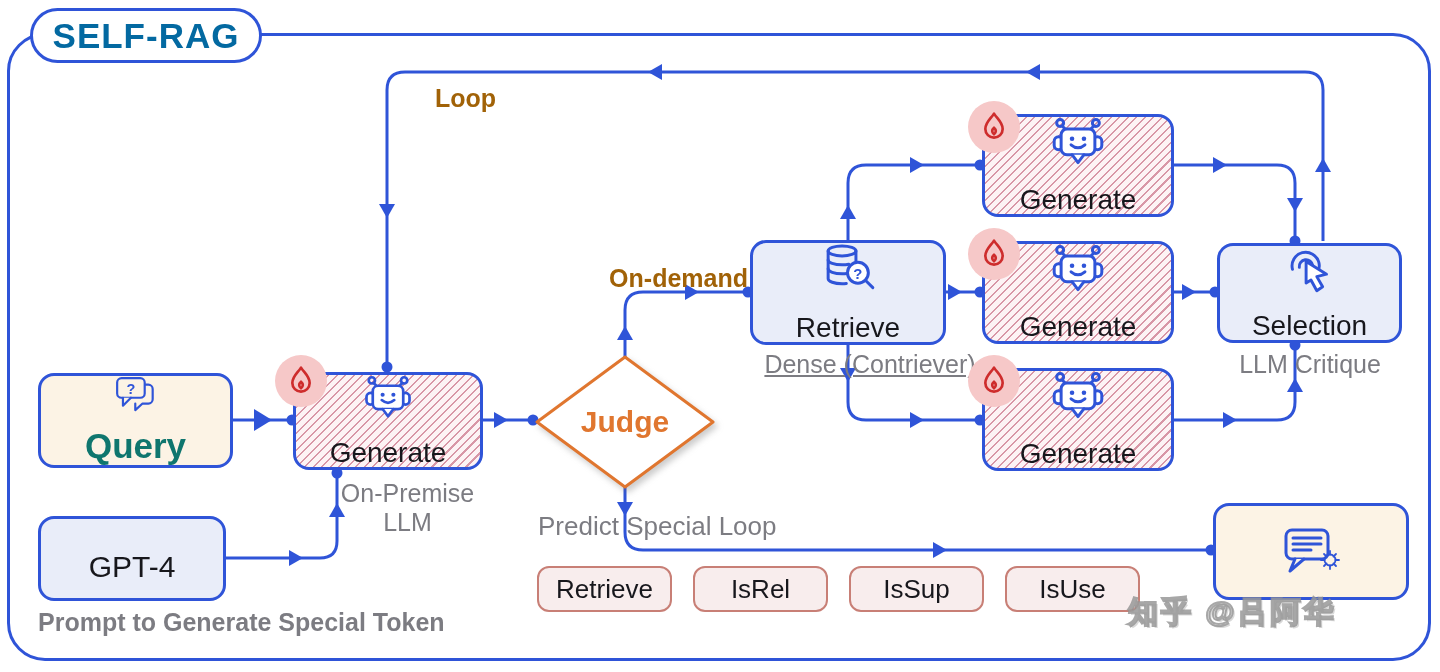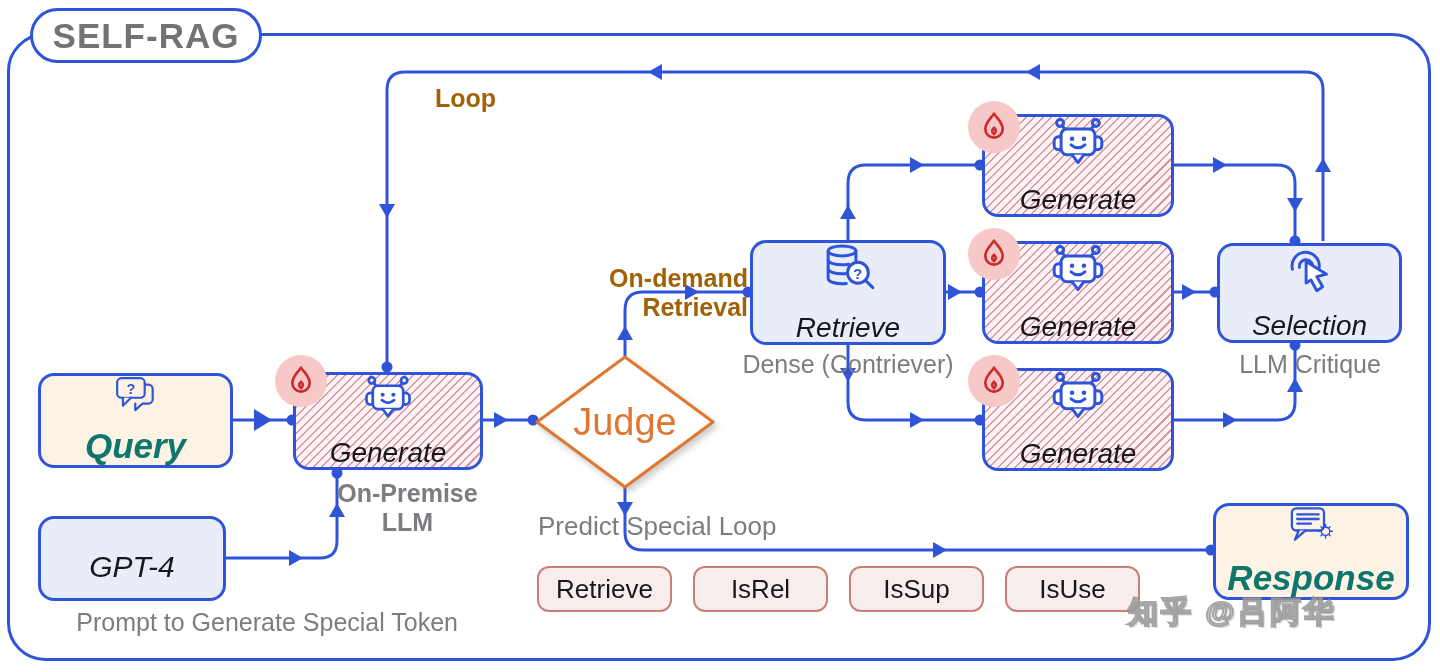--- a/index.html
+++ b/index.html
@@ -10,55 +10,55 @@
   .abs{position:absolute;}
   
   .outer-frame{
     left:7px;top:33px;width:1424px;height:628px;
     border:3px solid #2f54d8;border-radius:38px;box-sizing:border-box;
   }
   .title-pill{
     left:30px;top:8px;width:232px;height:55px;
     background:#fff;border:3px solid #2f54d8;border-radius:30px;box-sizing:border-box;
     display:flex;align-items:center;justify-content:center;
-    font-size:35px;font-weight:bold;color:#737373;letter-spacing:1px;z-index:5;
+    font-size:35px;font-weight:bold;color:#0369a1;letter-spacing:1px;z-index:5;
   }
   
   .node{
     border:3px solid #2f54d8;border-radius:16px;box-sizing:border-box;
     display:flex;flex-direction:column;align-items:center;justify-content:center;
     z-index:3;
   }
   .cream{background:#fcf3e5;}
   .lav{background:#e9edf9;}
   .hatch{
     background:repeating-linear-gradient(135deg,#fdf3f5 0px,#fdf3f5 4.5px,#d897a7 4.5px,#d897a7 6px);
   }
-  .nlabel{font-size:28px;color:#17171c;line-height:1.05;margin-top:16px;font-style:italic;}
+  .nlabel{font-size:28px;color:#17171c;line-height:1.05;margin-top:16px;}
   .nlabel.blue{color:#0f766e;font-weight:bold;font-size:35px;}
   .sub{
     color:#7c7c82;font-size:25px;text-align:center;line-height:1.15;z-index:2;
   }
   .edge-label{color:#a16207;font-weight:600;font-size:25px;line-height:1.15;z-index:2;}
   .token-pill{
     top:566px;width:135px;height:46px;background:#f8eded;
     border:2.5px solid #c87f76;border-radius:12px;box-sizing:border-box;
     display:flex;align-items:center;justify-content:center;
     font-size:26px;color:#17171c;z-index:3;
   }
   .fire-badge{
     width:52px;height:52px;border-radius:50%;background:#f6c8c8;
     display:flex;align-items:center;justify-content:center;z-index:4;
   }
   .diamond-wrap{left:532px;top:352px;width:186px;height:140px;z-index:3;}
   .diamond-wrap svg{filter:drop-shadow(3px 4px 3px rgba(110,110,110,0.35));}
   .diamond-label{
     position:absolute;left:0;top:0;width:100%;height:100%;
     display:flex;align-items:center;justify-content:center;
-    color:#e0762f;font-weight:normal;font-size:38px;
+    color:#e0762f;font-weight:bold;font-size:30px;
   }
   .watermark{
     left:1128px;top:592px;font-size:30px;font-weight:bold;letter-spacing:3px;
     color:rgba(255,255,255,0.35);
     -webkit-text-stroke:2px rgba(145,145,145,0.8);
     text-shadow:2px 2px 0 rgba(170,170,170,0.45);
     z-index:6;
   }
   svg.wires{position:absolute;left:0;top:0;z-index:1;}
   .icon{display:block;}
@@ -147,21 +147,21 @@
       <path d="M13 30 v11 l11 -11" fill="#fcf3e5"></path>
     </g>
     <text x="24" y="25" text-anchor="middle" font-size="20" font-weight="bold" fill="#2f54d8">?</text>
   </svg>
   <div class="nlabel blue">Query</div>
 </div>
 
 <div class="abs node lav" style="left:38px;top:516px;width:188px;height:85px;">
   <div class="nlabel" style="font-size:30px;">GPT-4</div>
 </div>
-<div class="abs sub" style="left:38px;top:608px;width:420px;text-align:right;">Prompt to Generate Special Token</div>
+<div class="abs sub" style="left:38px;top:608px;width:420px;text-align:left;font-weight:bold;">Prompt to Generate Special Token</div>
 
 <div class="abs node hatch" style="left:293px;top:372px;width:190px;height:98px;">
   <svg class="icon" width="64" height="52" viewBox="0 0 64 52">
     <g fill="none" stroke="#2f54d8" stroke-width="3" stroke-linejoin="round" stroke-linecap="round">
       <circle cx="14" cy="6" r="3.5"></circle>
         <line x1="16" y1="9" x2="21" y2="14"></line>
       <circle cx="50" cy="6" r="3.5"></circle>
         <line x1="48" y1="9" x2="43" y2="14"></line>
       <rect x="8" y="20" width="9" height="13" rx="4.5" fill="#ffffff"></rect>
       <rect x="47" y="20" width="9" height="13" rx="4.5" fill="#ffffff"></rect>
@@ -175,54 +175,53 @@
   <div class="nlabel">Generate</div>
 </div>
 <div class="abs fire-badge" style="left:275px;top:355px;">
   <svg width="32" height="32" viewBox="0 0 24 24">
     <g fill="none" stroke="#ce2c2c" stroke-width="2" stroke-linejoin="round" stroke-linecap="round">
       <path d="M12 2 C 9.5 6 5.5 8.5 5.5 13.5 a6.5 6.5 0 0 0 13 0 C 18.5 8.5 14.5 6 12 2 Z"></path>
       <path d="M12 12.5 c -1.8 1.5 -1.8 3.5 0 5 1.8 -1.5 1.8 -3.5 0 -5 Z"></path>
     </g>
   </svg>
 </div>
-<div class="abs sub" style="left:330px;top:479px;width:155px;font-weight:bold;">
+<div class="abs sub" style="left:330px;top:479px;width:155px;">
   <div>On-Premise</div>
   <div>LLM</div>
 </div>
 
 <div class="abs diamond-wrap">
   <svg width="186" height="140" viewBox="0 0 186 140">
     <polygon points="93,5 181,70 93,135 5,70" fill="#ffffff" stroke="#e0762f" stroke-width="3" stroke-linejoin="round"></polygon>
   </svg>
   <div class="diamond-label">Judge</div>
 </div>
 <div class="abs edge-label" style="left:435px;top:84px;">Loop</div>
 <div class="abs edge-label" style="left:590px;top:264px;width:158px;text-align:right;">
   <div>On-demand</div>
-  <div>Retrieval</div>
 </div>
 <div class="abs sub" style="left:538px;top:512px;width:260px;text-align:left;font-size:26px;">Predict Special Loop</div>
 
 <div class="abs node lav" style="left:750px;top:240px;width:196px;height:105px;">
   <svg class="icon" width="58" height="54" viewBox="0 0 58 54">
     <g fill="none" stroke="#2f54d8" stroke-width="3" stroke-linecap="round">
       <ellipse cx="23" cy="8" rx="14" ry="5"></ellipse>
       <path d="M9 8 v28 c0 2.8 6.3 5 14 5 1.5 0 3 -.1 4.3 -.3"></path>
       <path d="M37 8 v12"></path>
       <path d="M9 17 c0 2.8 6.3 5 14 5 2.5 0 4.8 -.2 6.8 -.6"></path>
       <path d="M9 26 c0 2.8 6.3 5 14 5 1.8 0 3.5 -.1 5 -.3"></path>
       <circle cx="39" cy="30" r="10.5" fill="#ffffff"></circle>
       <line x1="47" y1="38" x2="54" y2="45"></line>
     </g>
     <text x="39" y="36" text-anchor="middle" font-size="15" font-weight="bold" fill="#2f54d8">?</text>
   </svg>
   <div class="nlabel">Retrieve</div>
 </div>
-<div class="abs sub" style="left:730px;top:350px;width:236px;">Dense (Contriever)</div>
+<div class="abs sub" style="left:752px;top:350px;width:236px;text-decoration:underline;">Dense (Contriever)</div>
 
 <div class="abs node hatch" style="left:982px;top:114px;width:192px;height:103px;">
   <svg class="icon" width="64" height="52" viewBox="0 0 64 52">
     <g fill="none" stroke="#2f54d8" stroke-width="3" stroke-linejoin="round" stroke-linecap="round">
       <circle cx="14" cy="6" r="3.5"></circle>
         <line x1="16" y1="9" x2="21" y2="14"></line>
       <circle cx="50" cy="6" r="3.5"></circle>
         <line x1="48" y1="9" x2="43" y2="14"></line>
       <rect x="8" y="20" width="9" height="13" rx="4.5" fill="#ffffff"></rect>
       <rect x="47" y="20" width="9" height="13" rx="4.5" fill="#ffffff"></rect>
@@ -324,21 +323,20 @@
       <line x1="52" y1="24" x2="52" y2="27.5"></line>
         <line x1="52" y1="38.5" x2="52" y2="42"></line>
       <line x1="43" y1="33" x2="46.5" y2="33"></line>
         <line x1="57.5" y1="33" x2="61" y2="33"></line>
       <line x1="46" y1="27" x2="48.5" y2="29.5"></line>
         <line x1="55.5" y1="36.5" x2="58" y2="39"></line>
       <line x1="58" y1="27" x2="55.5" y2="29.5"></line>
         <line x1="48.5" y1="36.5" x2="46" y2="39"></line>
     </g>
   </svg>
-  <div class="nlabel blue">Response</div>
 </div>
 
 <div class="abs token-pill" style="left:537px;">Retrieve</div>
 <div class="abs token-pill" style="left:693px;">IsRel</div>
 <div class="abs token-pill" style="left:849px;">IsSup</div>
 <div class="abs token-pill" style="left:1005px;">IsUse</div>
 
 <div class="abs watermark">知乎 @吕阿华</div>
 
 </body></html>

